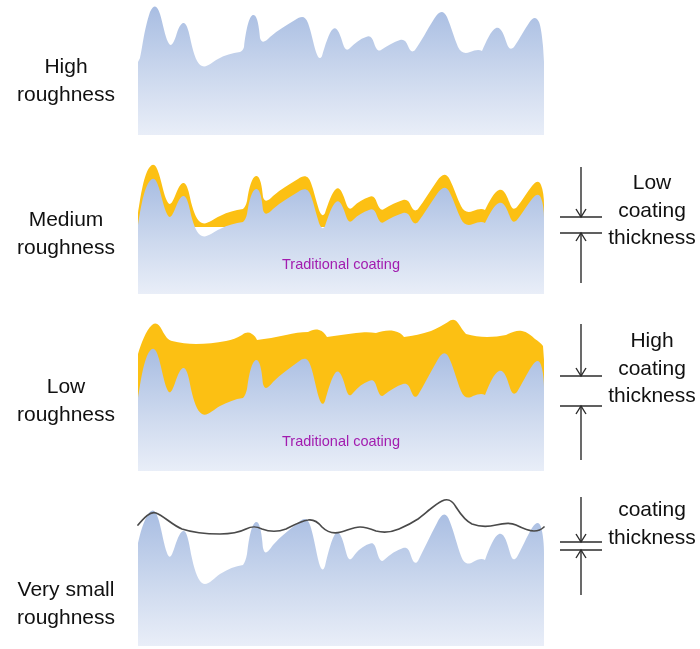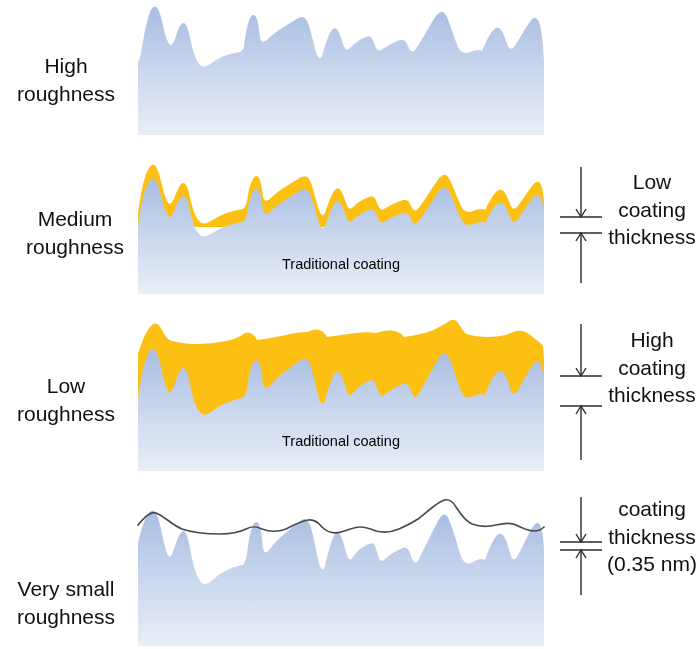--- a/index.html
+++ b/index.html
@@ -44,21 +44,21 @@
     width: 410px;
     height: 100%;
   }
 
   .panel-caption {
     position: absolute;
     left: 136px;
     width: 410px;
     text-align: center;
     font-size: 14.5px;
-    color: #000000;
+    color: #a21caf;
     pointer-events: none;
   }
 
   
   .dim {
     position: absolute;
     left: 552px;
     width: 58px;
   }
   .dim svg {
@@ -112,21 +112,21 @@
         C325,51 329,52 334,50 C339,48 343,47 346,49
         C350,40 355,28 360,26 C365,24 368,33 371,42 C373,47 375,48 378,45
         C383,38 388,28 393,21 C397,15 400,14 403,20 C405,25 406,34 407,44
         L408,60 L408,133 L2,133 Z"></path>
     </svg>
   </div>
 </div>
 
 <div class="row" style="top:155px;height:142px;">
 
-  <div class="left-label" style="top:50px;padding-left:9px;">
+  <div class="left-label" style="top:50px;">
     <div>Medium</div>
     <div>roughness</div>
   </div>
 
   <div class="panel" style="top:0px;height:140px;">
     <svg viewBox="0 0 410 140" preserveAspectRatio="none">
       <defs>
         <linearGradient id="gradB" x1="0" y1="0" x2="0" y2="1">
           <stop offset="0%" stop-color="#a8bde2"></stop>
           <stop offset="55%" stop-color="#cdd9ee"></stop>
@@ -341,15 +341,14 @@
       <g stroke="#2b2b2b" stroke-width="1.4" fill="none">
         <polyline points="24,39 29,47 34,39"></polyline>
         <polyline points="24,63 29,55 34,63"></polyline>
       </g>
     </svg>
   </div>
 
   <div class="right-label" style="top:8px;">
     <div>coating</div>
     <div>thickness</div>
-    <div>(0.35 nm)</div>
   </div>
 </div>
 
 </body></html>

